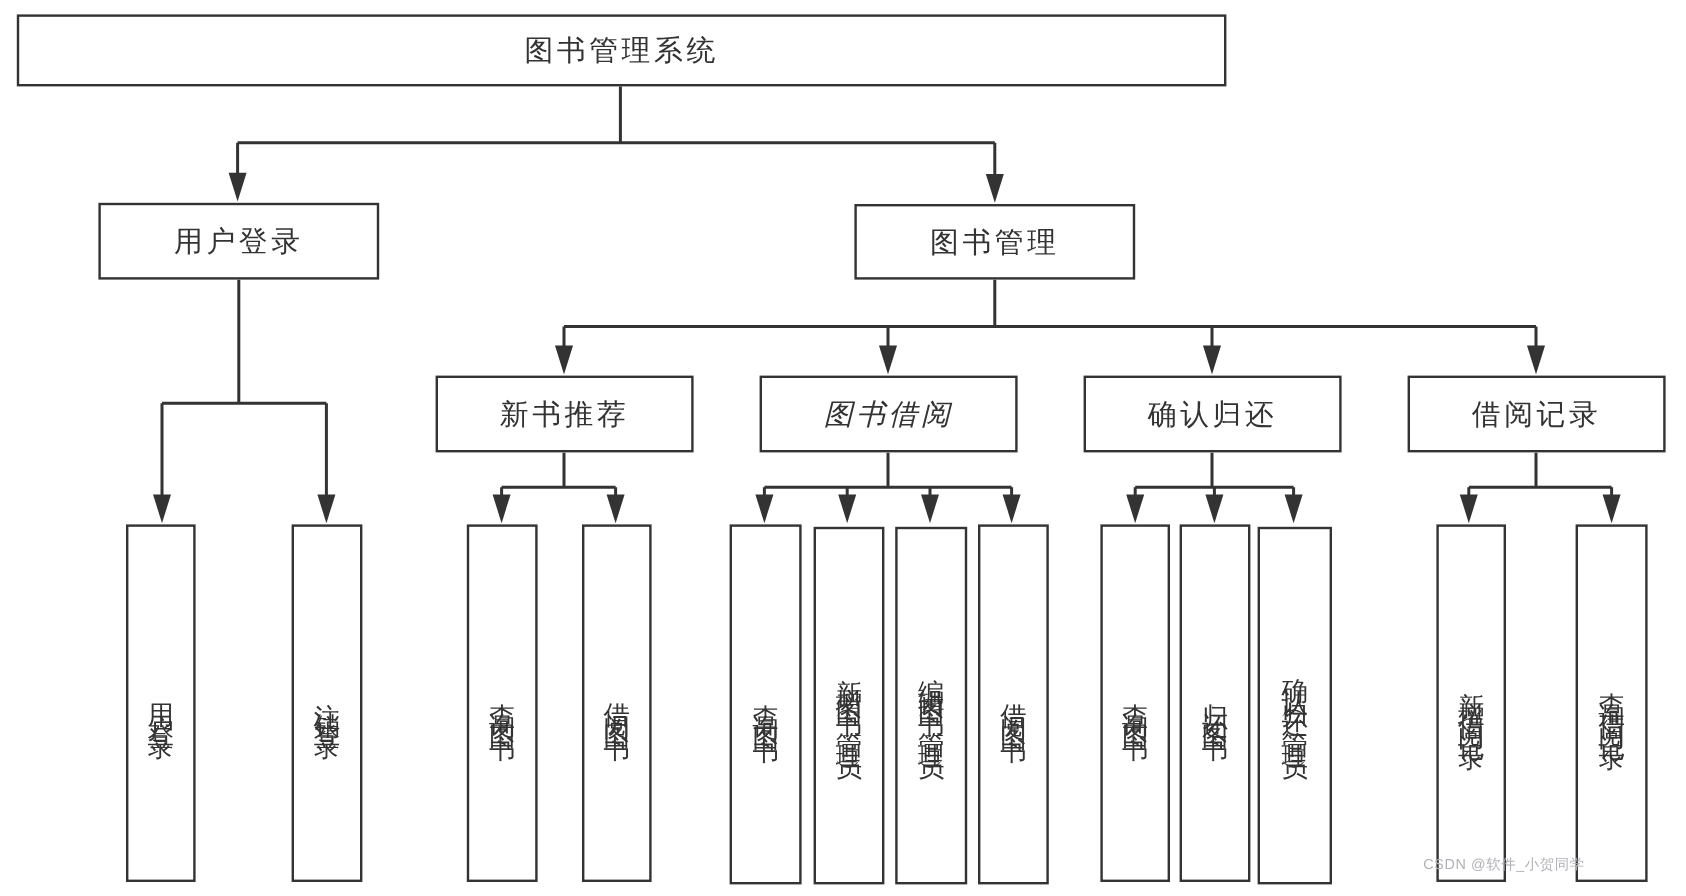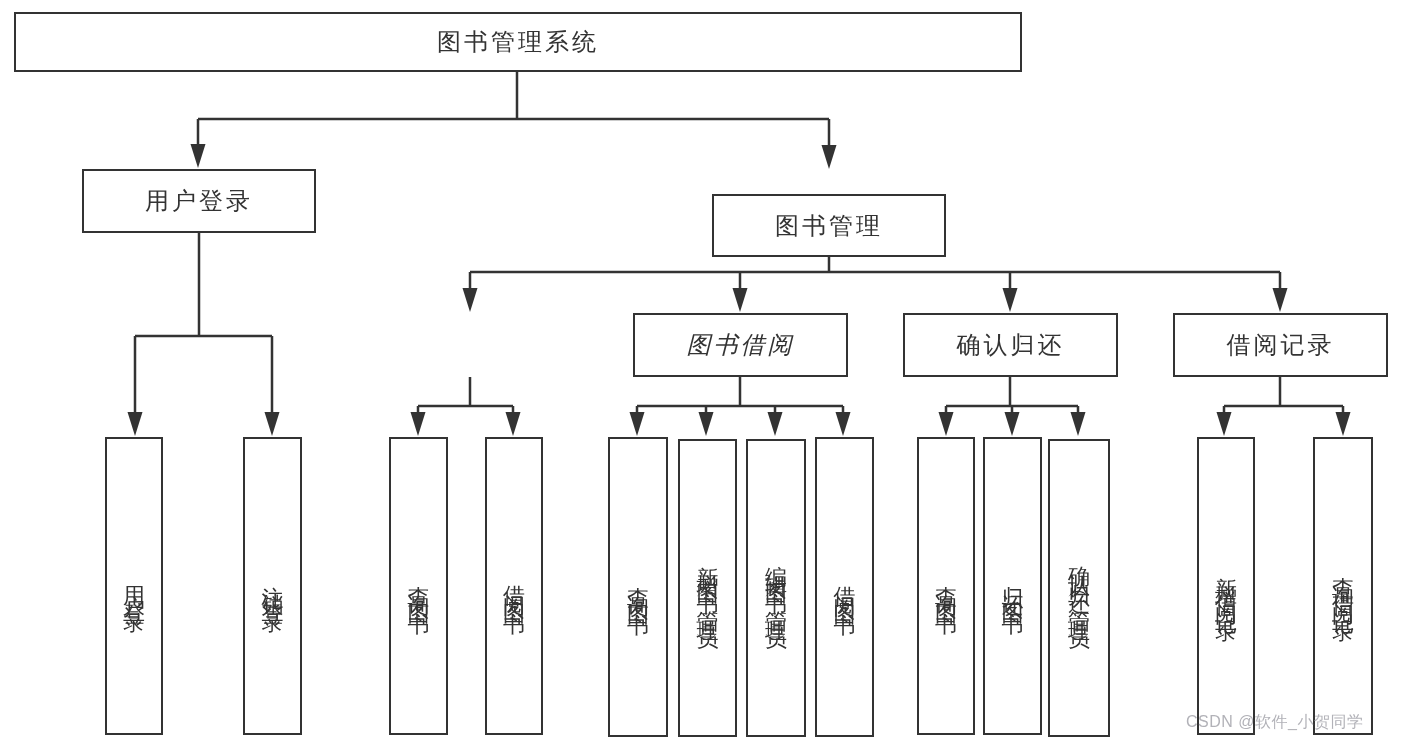--- a/index.html
+++ b/index.html
@@ -33,21 +33,21 @@
   .vtext{
     writing-mode:vertical-lr;
     text-orientation:mixed;
     letter-spacing:9px;
     line-height:1;
     white-space:nowrap;
   }
   .watermark{
     position:absolute;
     left:1186px;top:712px;
-    font-size:16px;
+    font-size:12px;
     letter-spacing:0.5px;
     color:var(--wm);
     white-space:nowrap;
     z-index:5;
   }
 </style>
 </head>
 <body>
 
 <div class="canvas">
@@ -81,22 +81,23 @@
       <polygon points="1012,436 1004.5,412 1019.5,412"></polygon>
       <polygon points="1078,436 1070.5,412 1085.5,412"></polygon>
       <polygon points="1224,436 1216.5,412 1231.5,412"></polygon>
       <polygon points="1343,436 1335.5,412 1350.5,412"></polygon>
     </g>
   </svg>
 
   <div class="box h" style="left:14px;top:12px;width:1008px;height:60px;">图书管理系统</div>
 
   <div class="box h" style="left:82px;top:169px;width:234px;height:64px;">用户登录</div>
-  <div class="box h" style="left:712px;top:170px;width:234px;height:63px;margin-top:24px;">图书管理</div>
+  <div class="box h" style="left:712px;top:170px;width:234px;height:63px;">图书管理</div>
 
+  <div class="box h" style="left:363px;top:313px;width:215px;height:64px;">新书推荐</div>
   <div class="box h" style="left:633px;top:313px;width:215px;height:64px;font-style:italic;">图书借阅</div>
   <div class="box h" style="left:903px;top:313px;width:215px;height:64px;">确认归还</div>
   <div class="box h" style="left:1173px;top:313px;width:215px;height:64px;">借阅记录</div>
 
   <div class="box v" style="left:105px;top:437px;width:58px;height:298px;">
     <span class="vtext">用户登录</span>
   </div>
   <div class="box v" style="left:243px;top:437px;width:59px;height:298px;">
     <span class="vtext">注销登录</span>
   </div>

